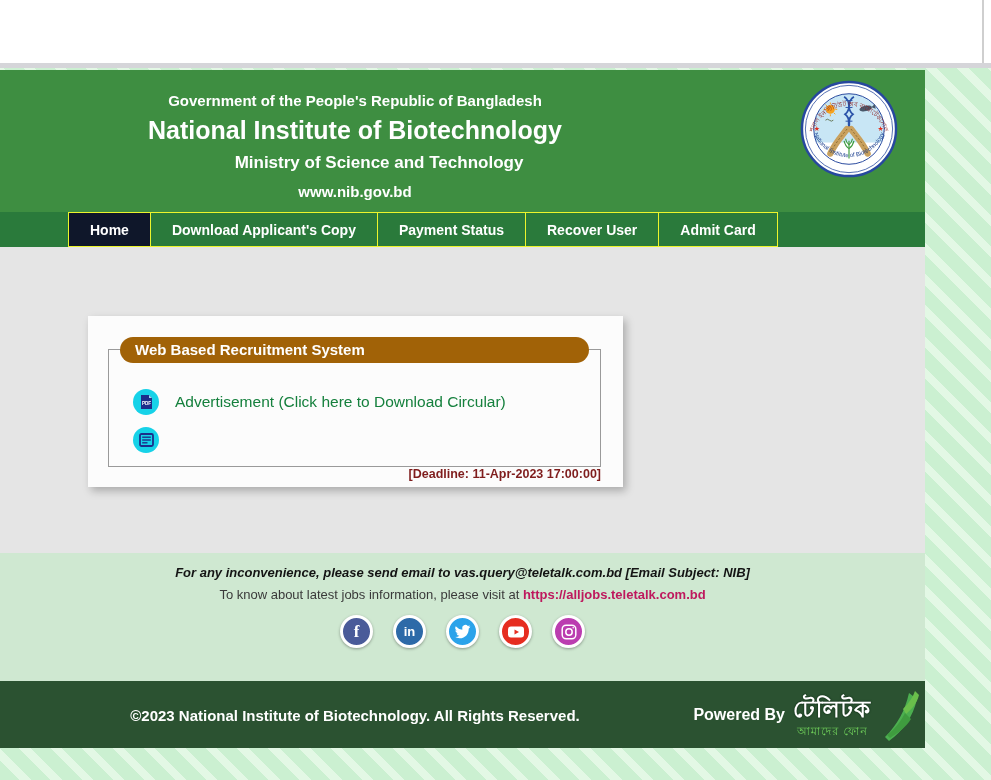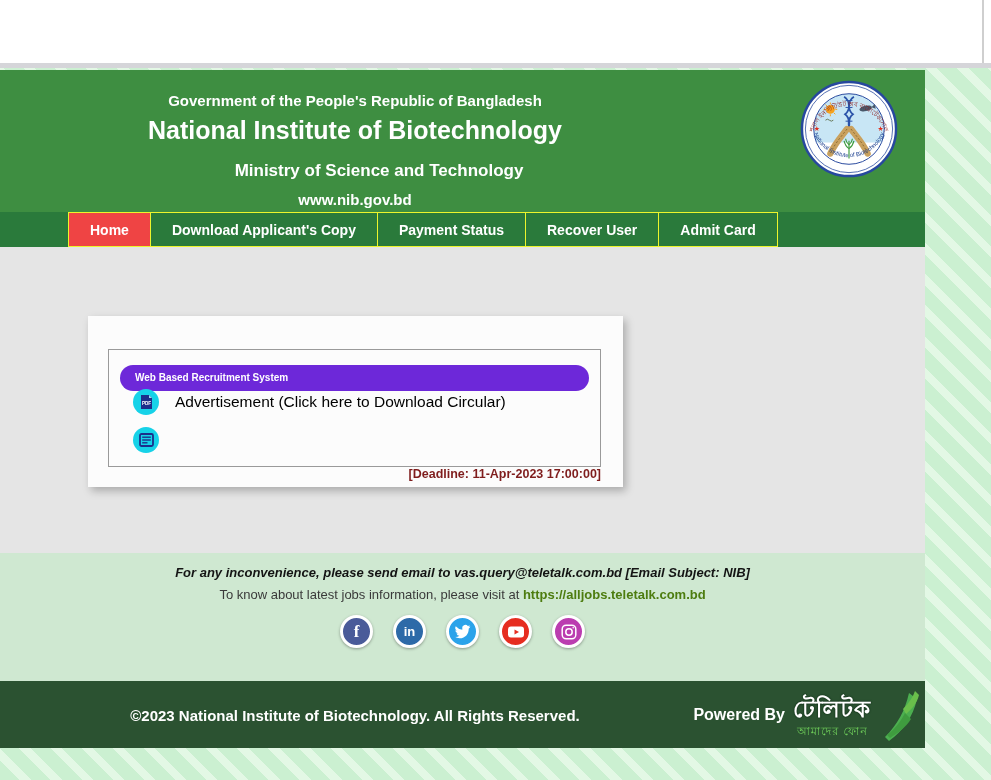--- a/index.html
+++ b/index.html
@@ -13,52 +13,52 @@
     border-bottom:5px solid #d5d5d9;box-sizing:border-box;}
   .top-strip .v-line{position:absolute;left:982px;top:0;width:2px;height:63px;background:#cfcfcf;}
 
   .page{position:absolute;top:70px;left:0;width:925px;}
 
   
   .site-header{height:142px;background:#3e8e41;position:relative;color:#ffffff;}
   .header-text{position:absolute;left:0;top:0;width:710px;text-align:center;padding-top:22px;}
   .h-line1{font-size:15px;font-weight:bold;margin:0 0 7px 0;}
   .h-line2{font-size:25px;font-weight:600;margin:0 0 6px 0;}
-  .h-line3{font-size:17px;font-weight:bold;margin:16px 0 10px 0;padding-left:48px;}
+  .h-line3{font-size:17px;font-weight:bold;margin:8px 0 10px 0;padding-left:48px;}
   .h-line4{font-size:15px;font-weight:bold;margin:0;}
   .logo{position:absolute;right:27px;top:10px;width:98px;height:98px;}
 
   
   .nav{height:35px;background:#2a7a3b;display:flex;padding-left:68px;box-sizing:border-box;}
   .tab{border:1px solid #ecf52c;margin-left:-1px;color:#fff;font-size:14px;font-weight:600;
     display:flex;align-items:center;padding:0 21px;cursor:pointer;white-space:nowrap;box-sizing:border-box;}
   .tab:first-child{margin-left:0;}
-  .tab.active{background:#ef4444;}
+  .tab.active{background:#0f172a;}
 
   
   .content{height:306px;background:#e5e5e5;position:relative;}
   .card{position:absolute;left:88px;top:69px;width:535px;height:171px;background:#fcfcfc;
     box-shadow:3px 4px 8px rgba(0,0,0,0.25);}
   .fieldset{position:absolute;left:20px;top:33px;width:493px;height:118px;
     border:1px solid #9a9a9a;box-sizing:border-box;}
-  .pill{position:absolute;left:11px;right:11px;top:-13px;height:26px;background:#6d28d9;
-    border-radius:14px;color:#fff;font-weight:bold;font-size:10px;line-height:26px;
-    padding-left:15px;box-sizing:border-box;margin-top:28px;}
+  .pill{position:absolute;left:11px;right:11px;top:-13px;height:26px;background:#a16207;
+    border-radius:14px;color:#fff;font-weight:bold;font-size:15px;line-height:26px;
+    padding-left:15px;box-sizing:border-box;}
   .link-row{position:absolute;left:24px;display:flex;align-items:center;gap:16px;cursor:pointer;}
   .row1{top:39px;} .row2{top:77px;}
   .link-icon{width:26px;height:26px;border-radius:50%;background:#16d2e8;
     display:flex;align-items:center;justify-content:center;flex:0 0 26px;}
-  .link-text{color:#000000;font-size:15.5px;}
+  .link-text{color:#15803d;font-size:15.5px;}
   .deadline{position:absolute;right:22px;top:151px;color:#7f1d1d;font-weight:bold;font-size:12.5px;}
 
   
   .notice{height:128px;background:#cfe8d1;text-align:center;padding-top:12px;box-sizing:border-box;}
   .n-line1{font-size:13px;font-weight:bold;font-style:italic;color:#141414;margin:0 0 7px 0;}
   .n-line2{font-size:13px;color:#3a3a3a;margin:0;}
-  .n-link{color:#4d7c0f;font-weight:bold;cursor:pointer;text-decoration:none;}
+  .n-link{color:#be185d;font-weight:bold;cursor:pointer;text-decoration:none;}
   .social-row{margin-top:13px;display:flex;justify-content:center;gap:20px;}
   .social{width:33px;height:33px;border-radius:50%;border:3px solid #fff;box-sizing:border-box;
     box-shadow:0 1px 3px rgba(0,0,0,0.35);display:flex;align-items:center;justify-content:center;
     color:#fff;cursor:pointer;}
   .s-fb{background:#4a5b99;font-weight:bold;font-size:17px;font-family:"Liberation Serif",serif;}
   .s-li{background:#2d6aa8;font-weight:bold;font-size:13px;}
   .s-tw{background:#2ba3ea;}
   .s-yt{background:#e62d20;}
   .s-ig{background:#bb3db0;}
 

